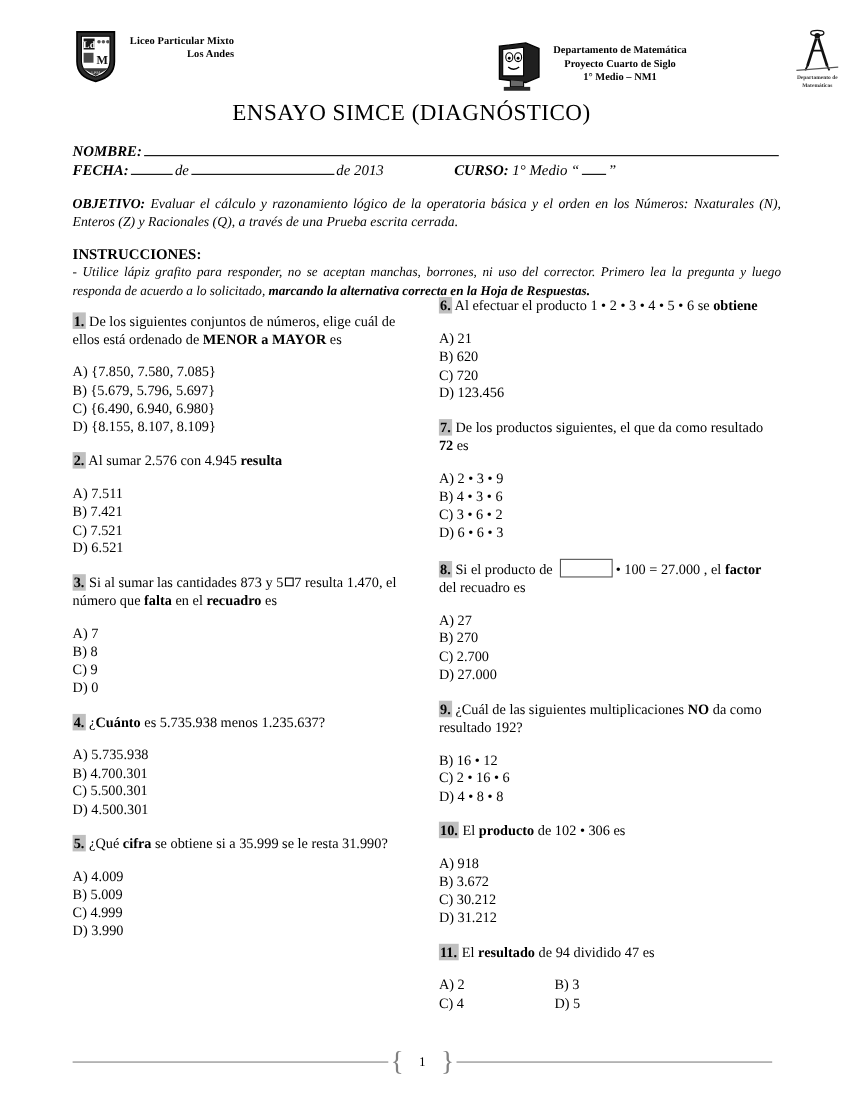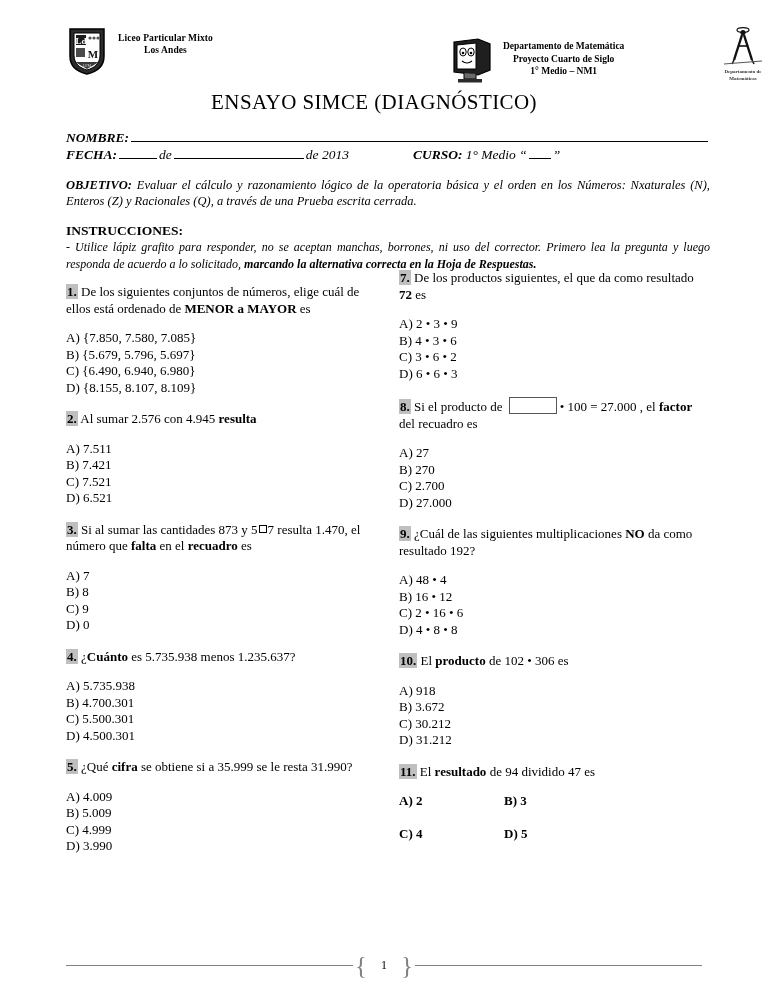--- a/index.html
+++ b/index.html
@@ -38,21 +38,21 @@
     flex: 0 0 auto;
   }
   .crest svg { display: block; }
   .school-name {
     margin-left: 10px;
     margin-top: 6px;
     font-family: "Liberation Serif", serif;
     font-weight: bold;
     font-size: 9.5px;
     line-height: 12px;
-    text-align: center;
+    text-align: right;
     letter-spacing: .1px;
   }
   .hdr-center {
     position: absolute;
     left: 382px; top: 14px;
     display: flex;
     align-items: flex-start;
   }
   .monitor-icon { width: 46px; height: 48px; flex: 0 0 auto; }
   .dept-name {
@@ -151,22 +151,21 @@
   .opts {
     font-size: 13px;
     line-height: 16.5px;
     margin-top: 13px;
     margin-bottom: 15px;
   }
   .opt { white-space: nowrap; }
   .opts-grid {
     display: grid;
     grid-template-columns: 105px 1fr;
-    row-gap: 16px;
-    font-weight: bold;
+    row-gap: 0;
   }
   .inline-box {
     display: inline-block;
     width: 48px;
     height: 17px;
     border: 1px solid #555;
     background: #fff;
     vertical-align: -3px;
     margin: 0 3px;
   }
@@ -351,41 +350,49 @@
           <div class="opts">
             <div class="opt">A) 4.009</div>
             <div class="opt">B) 5.009</div>
             <div class="opt">C) 4.999</div>
             <div class="opt">D) 3.990</div>
           </div>
         </div>
       </div>
     <div class="col col-right" id="col-right">
         <div class="q">
+          <div class="q-stem"><span class="qnum">6.</span><span> Al efectuar el producto 1 • 2 • 3 • 4 • 5 • 6 se </span><b>obtiene</b></div>
+          <div class="opts">
+            <div class="opt">A) 21</div>
+            <div class="opt">B) 620</div>
+            <div class="opt">C) 720</div>
+            <div class="opt">D) 123.456</div>
+          </div>
+        </div>
+        <div class="q">
           <div class="q-stem"><span class="qnum">7.</span><span> De los productos siguientes, el que da como resultado </span><b>72</b><span> es</span></div>
           <div class="opts">
             <div class="opt">A) 2 • 3 • 9</div>
             <div class="opt">B) 4 • 3 • 6</div>
             <div class="opt">C) 3 • 6 • 2</div>
             <div class="opt">D) 6 • 6 • 3</div>
           </div>
         </div>
         <div class="q">
           <div class="q-stem"><span class="qnum">8.</span><span> Si el producto de </span><span class="inline-box"></span><span>• 100 = 27.000 , el </span><b>factor</b><span> del recuadro es</span></div>
           <div class="opts">
             <div class="opt">A) 27</div>
             <div class="opt">B) 270</div>
             <div class="opt">C) 2.700</div>
             <div class="opt">D) 27.000</div>
           </div>
         </div>
         <div class="q">
           <div class="q-stem"><span class="qnum">9.</span><span> ¿Cuál de las siguientes multiplicaciones </span><b>NO</b><span> da como resultado 192?</span></div>
           <div class="opts">
-            <div class="opt">A) 48 • 4</div>
             <div class="opt">B) 16 • 12</div>
             <div class="opt">C) 2 • 16 • 6</div>
             <div class="opt">D) 4 • 8 • 8</div>
           </div>
         </div>
         <div class="q">
           <div class="q-stem"><span class="qnum">10.</span><span> El </span><b>producto</b><span> de 102 • 306 es</span></div>
           <div class="opts">
             <div class="opt">A) 918</div>
             <div class="opt">B) 3.672</div>

